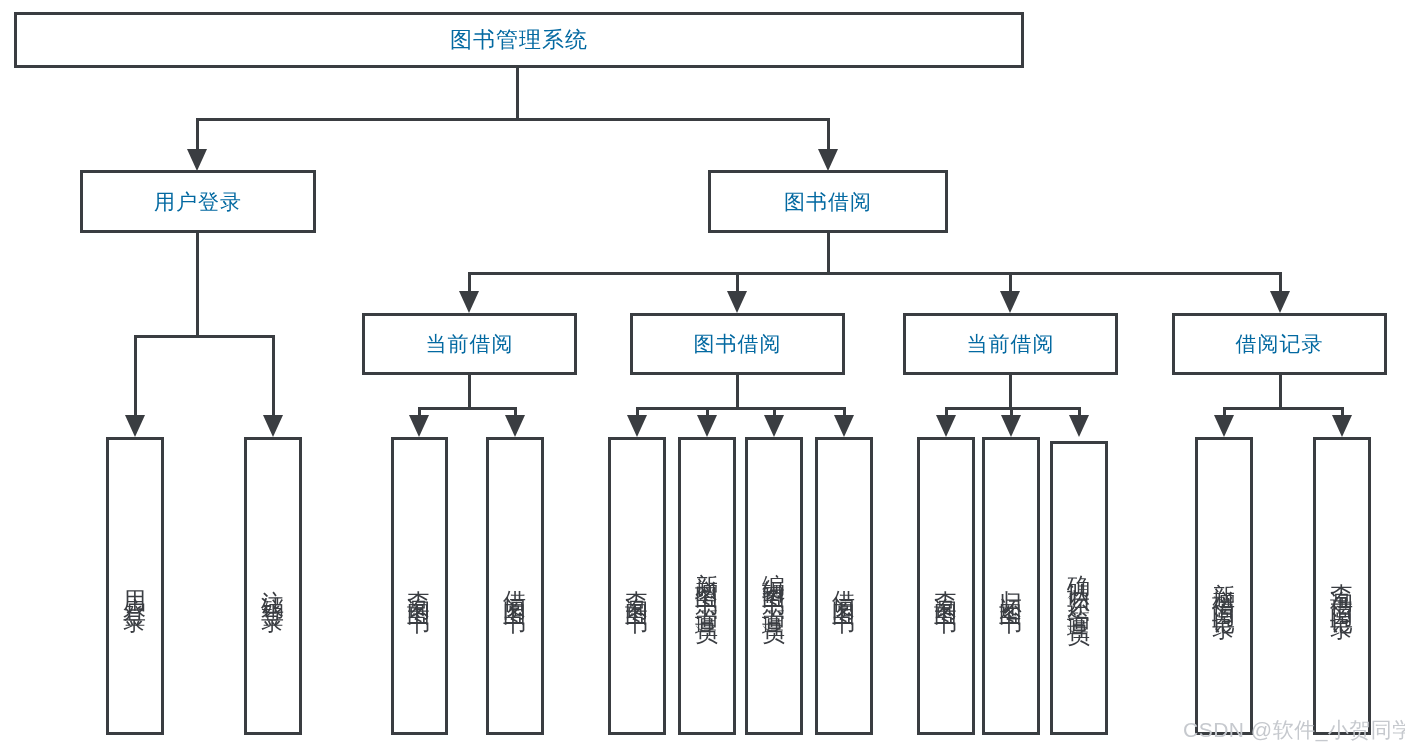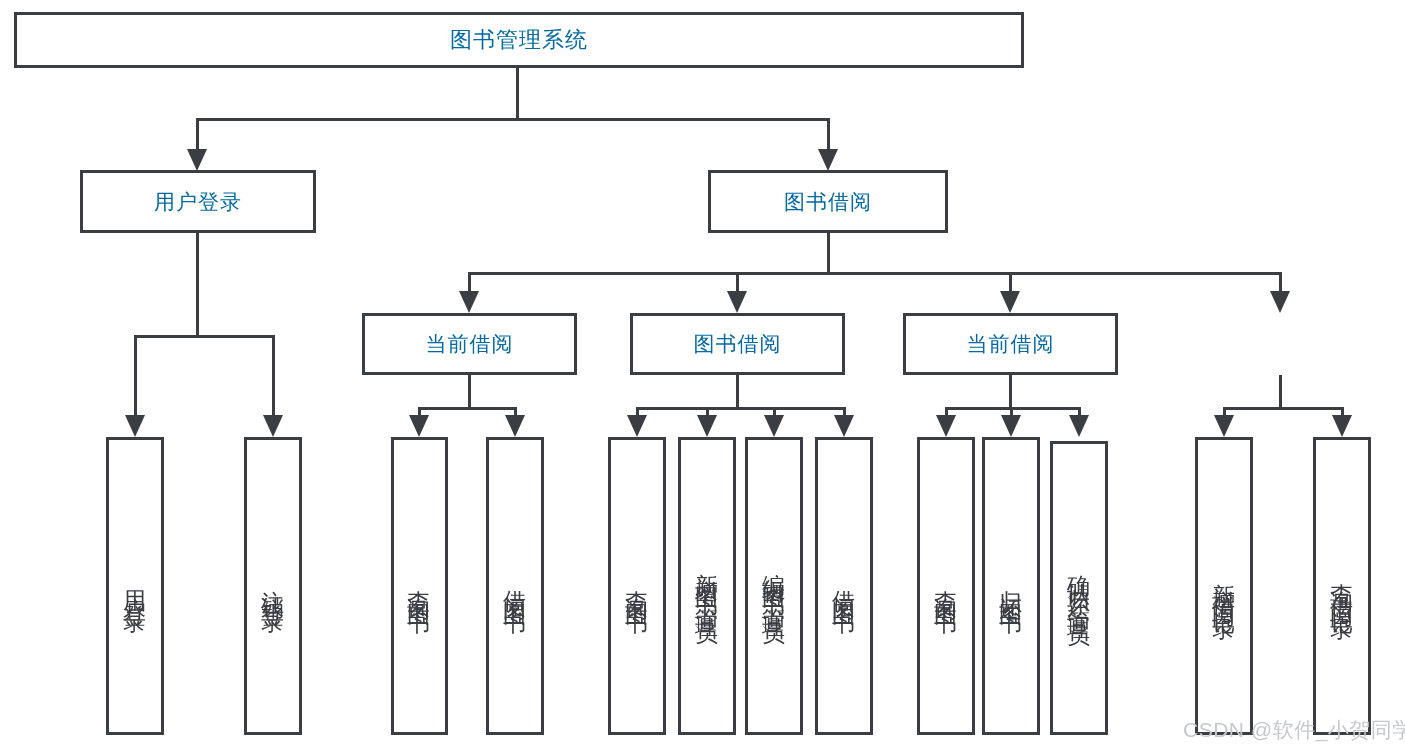--- a/index.html
+++ b/index.html
@@ -67,20 +67,21 @@
   <div class="ln" style="left:736px;  top:272px; width:3px;   height:21px;"></div>
   <div class="ar" style="left:727px;  top:291px;"></div>
   <div class="ln" style="left:1009px; top:272px; width:3px;   height:21px;"></div>
   <div class="ar" style="left:1000px; top:291px;"></div>
   <div class="ln" style="left:1279px; top:272px; width:3px;   height:21px;"></div>
   <div class="ar" style="left:1270px; top:291px;"></div>
 
   <div class="hbox" style="left:362px;  top:313px; width:215px; height:62px;">当前借阅</div>
   <div class="hbox" style="left:630px;  top:313px; width:215px; height:62px;">图书借阅</div>
   <div class="hbox" style="left:903px;  top:313px; width:215px; height:62px;">当前借阅</div>
+  <div class="hbox" style="left:1172px; top:313px; width:215px; height:62px;">借阅记录</div>
 
   <div class="ln" style="left:468px; top:375px; width:3px;  height:35px;"></div>
   <div class="ln" style="left:418px; top:407px; width:99px; height:3px;"></div>
   <div class="ln" style="left:418px; top:407px; width:3px;  height:10px;"></div>
   <div class="ar" style="left:409px; top:415px;"></div>
   <div class="ln" style="left:514px; top:407px; width:3px;  height:10px;"></div>
   <div class="ar" style="left:505px; top:415px;"></div>
 
   <div class="ln" style="left:736px; top:375px; width:3px;   height:35px;"></div>
   <div class="ln" style="left:636px; top:407px; width:210px; height:3px;"></div>

